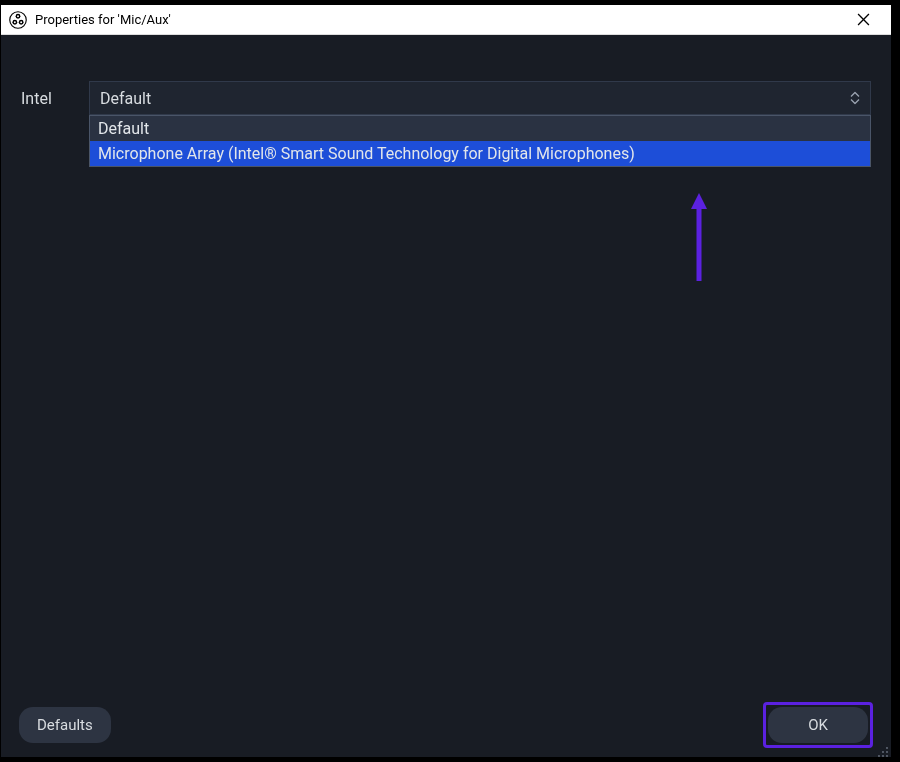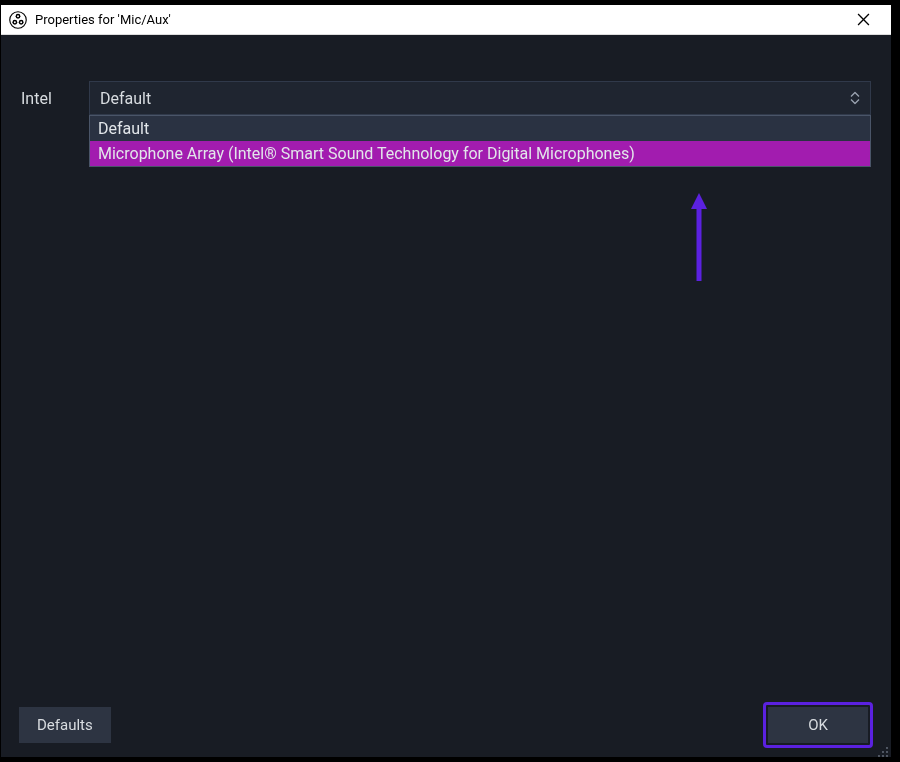--- a/index.html
+++ b/index.html
@@ -119,41 +119,41 @@
     .dropdown-item {
       height: 25px;
       padding: 0 8px;
       color: #e2e6ea;
       font-size: 16px;
       display: flex;
       align-items: center;
       cursor: pointer;
     }
     .dropdown-item.highlighted {
-      background: #a21caf;
+      background: #1d4ed8;
     }
     .footer {
       height: 64px;
       display: flex;
       align-items: center;
       padding: 0 18px;
       gap: 10px;
     }
     .footer-left {
       flex: 1;
     }
     .btn {
       height: 36px;
       background: #2d3442;
       border: none;
       color: #d8dce0;
       font-size: 15px;
       padding: 0 20px;
       cursor: pointer;
-      border-radius: 0;
+      border-radius: 14px;
       display: flex;
       align-items: center;
       justify-content: center;
     }
     .btn.defaults {
       padding: 0 18px;
     }
     .btn.ok {
       padding: 0 40px;
     }

